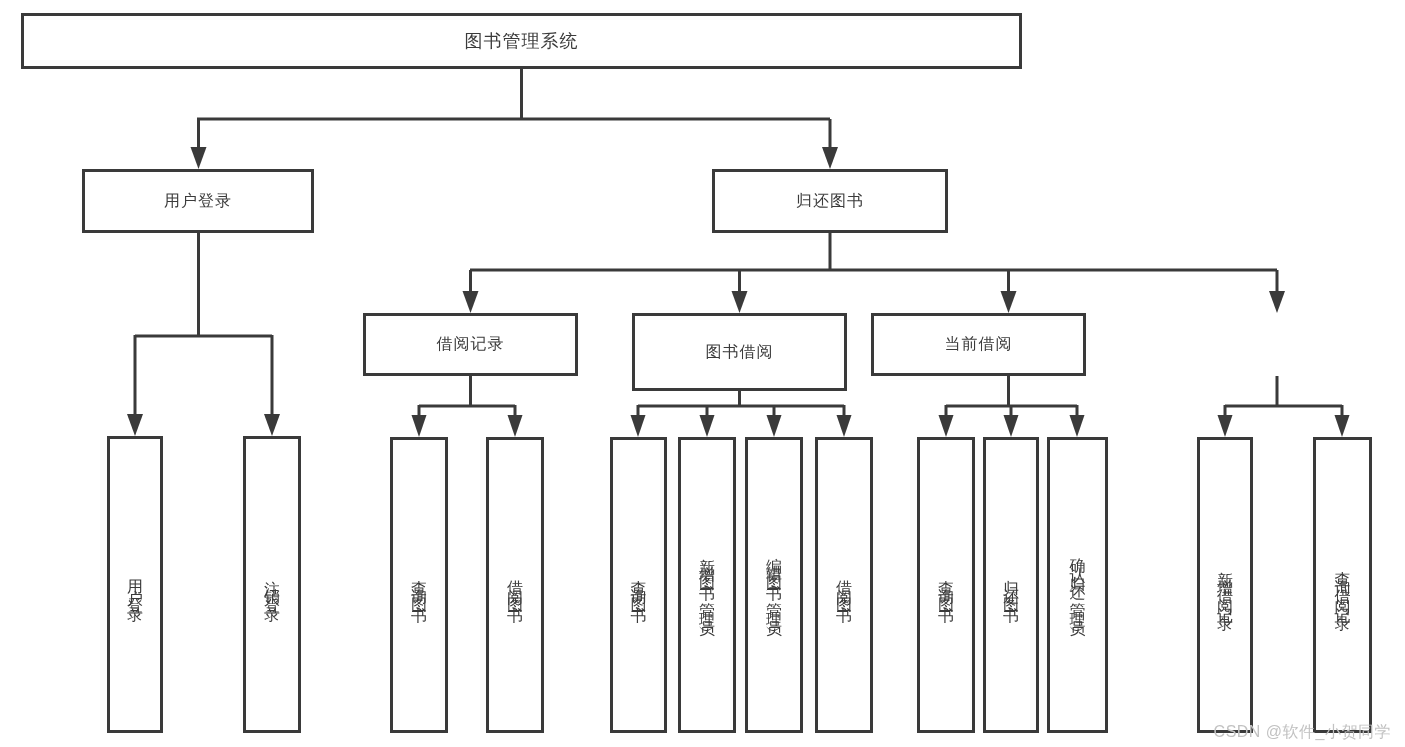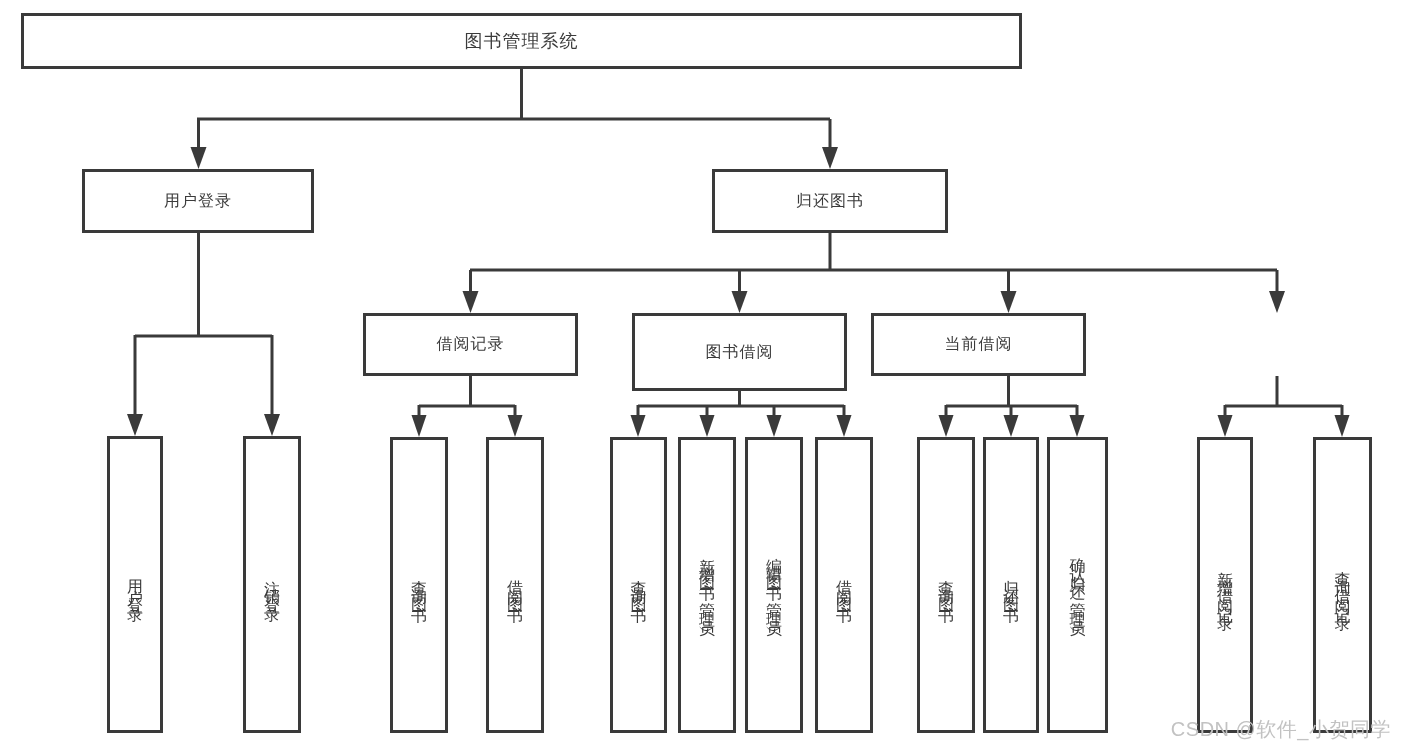--- a/index.html
+++ b/index.html
@@ -34,21 +34,21 @@
   .vbox span {
     writing-mode: vertical-rl;
     text-orientation: mixed;
     letter-spacing: 9px;
     line-height: 1;
   }
   #watermark {
     position: absolute;
     right: 14px;
     bottom: 4px;
-    font-size: 20px;
+    font-size: 16px;
     color: #c2c2c2;
     z-index: 2;
     letter-spacing: 0.5px;
     white-space: nowrap;
   }
 </style>
 </head>
 <body>
 
 <div id="stage">

